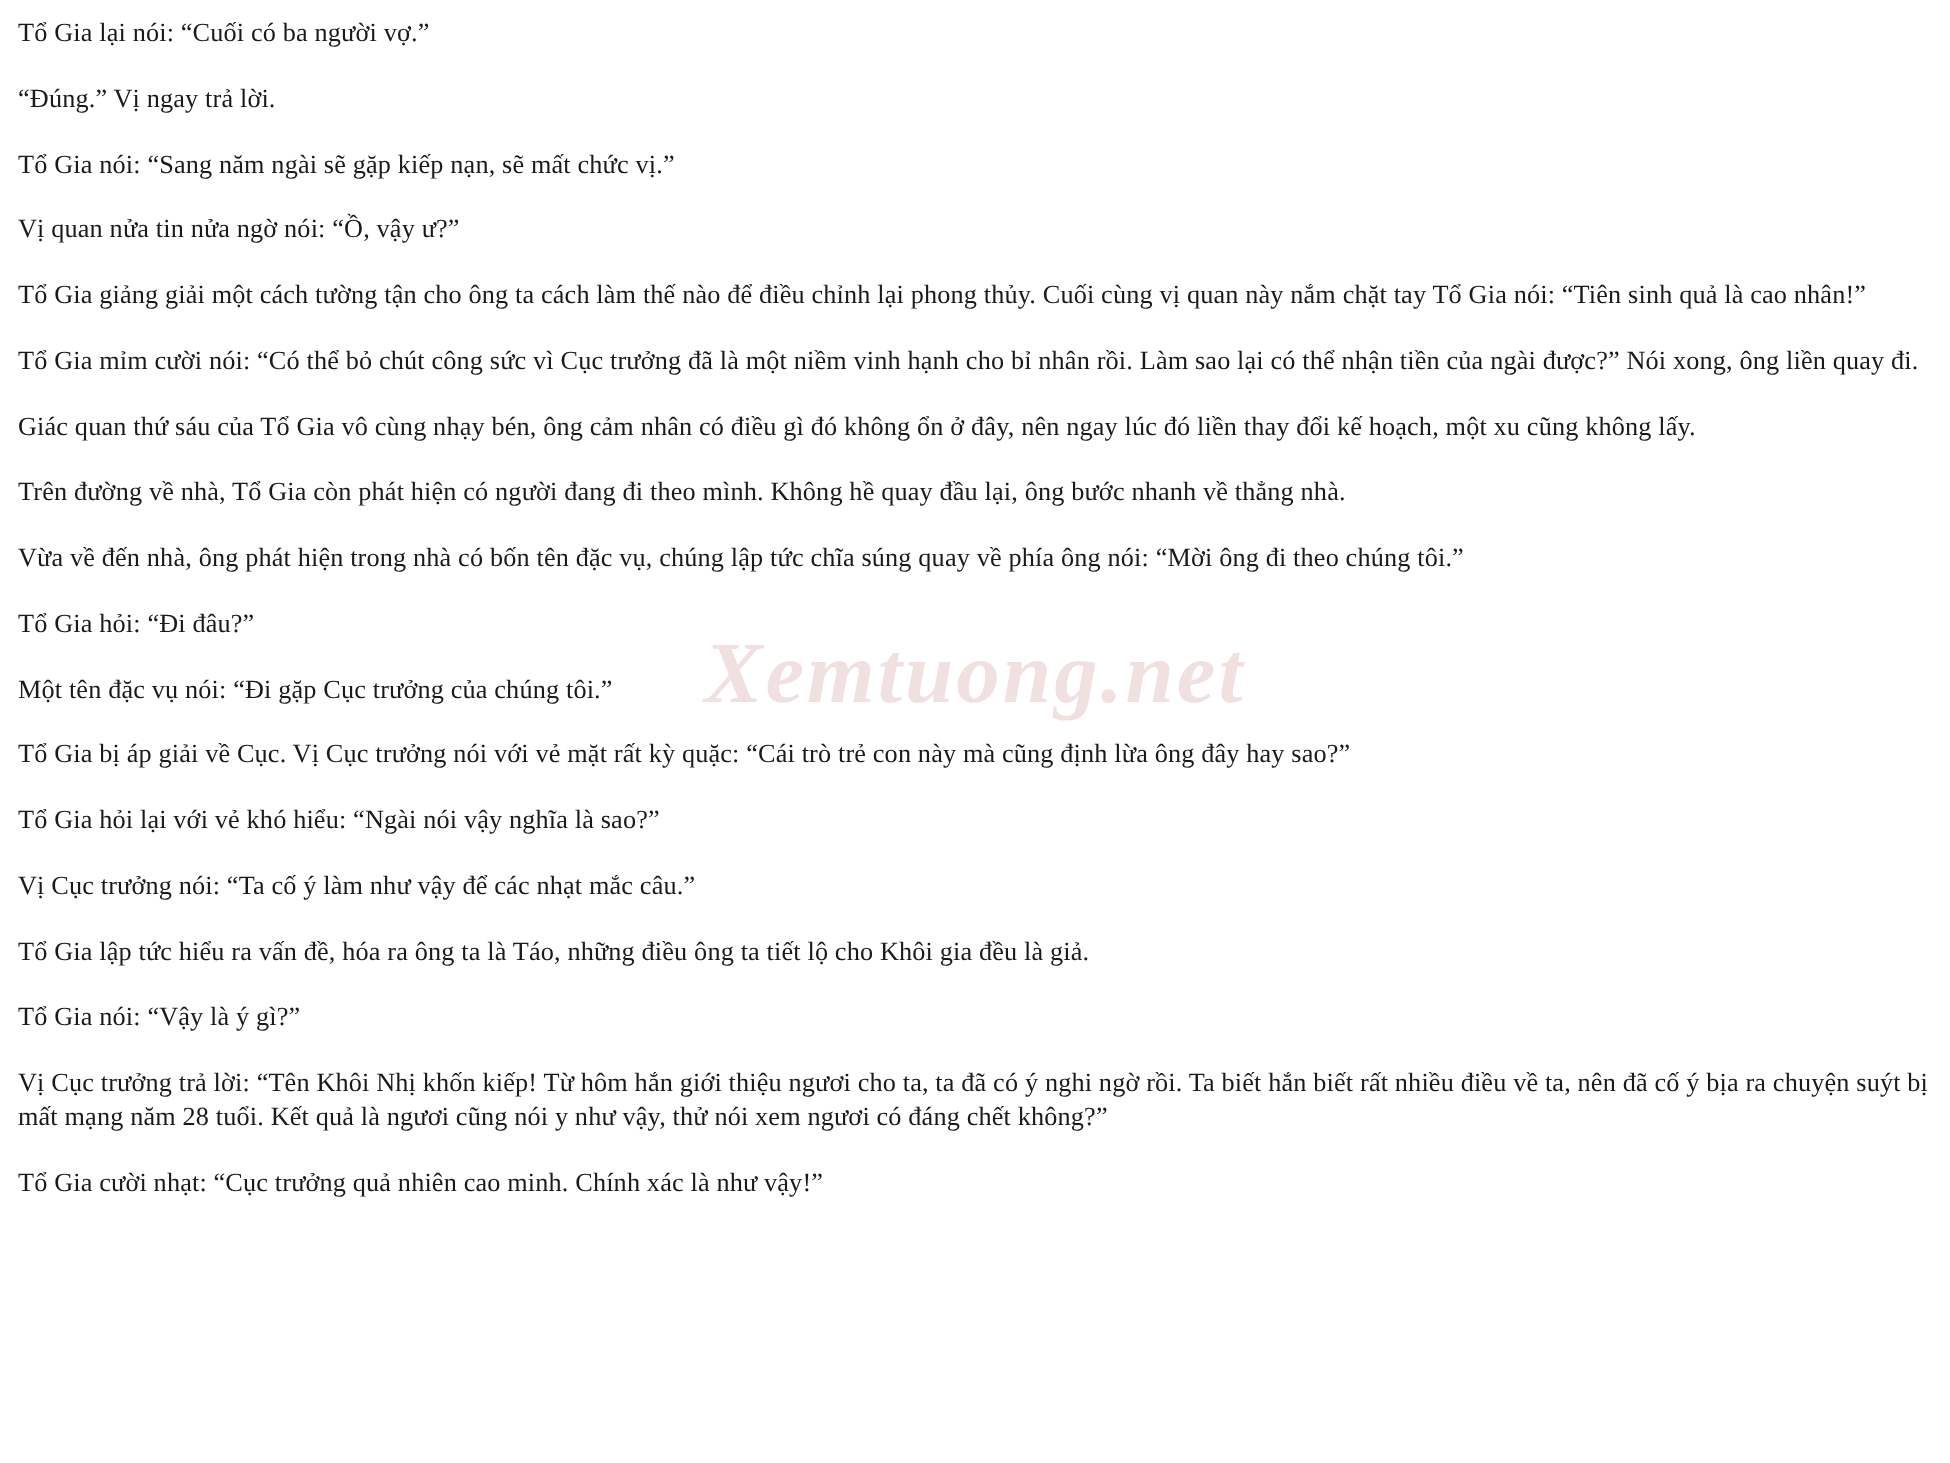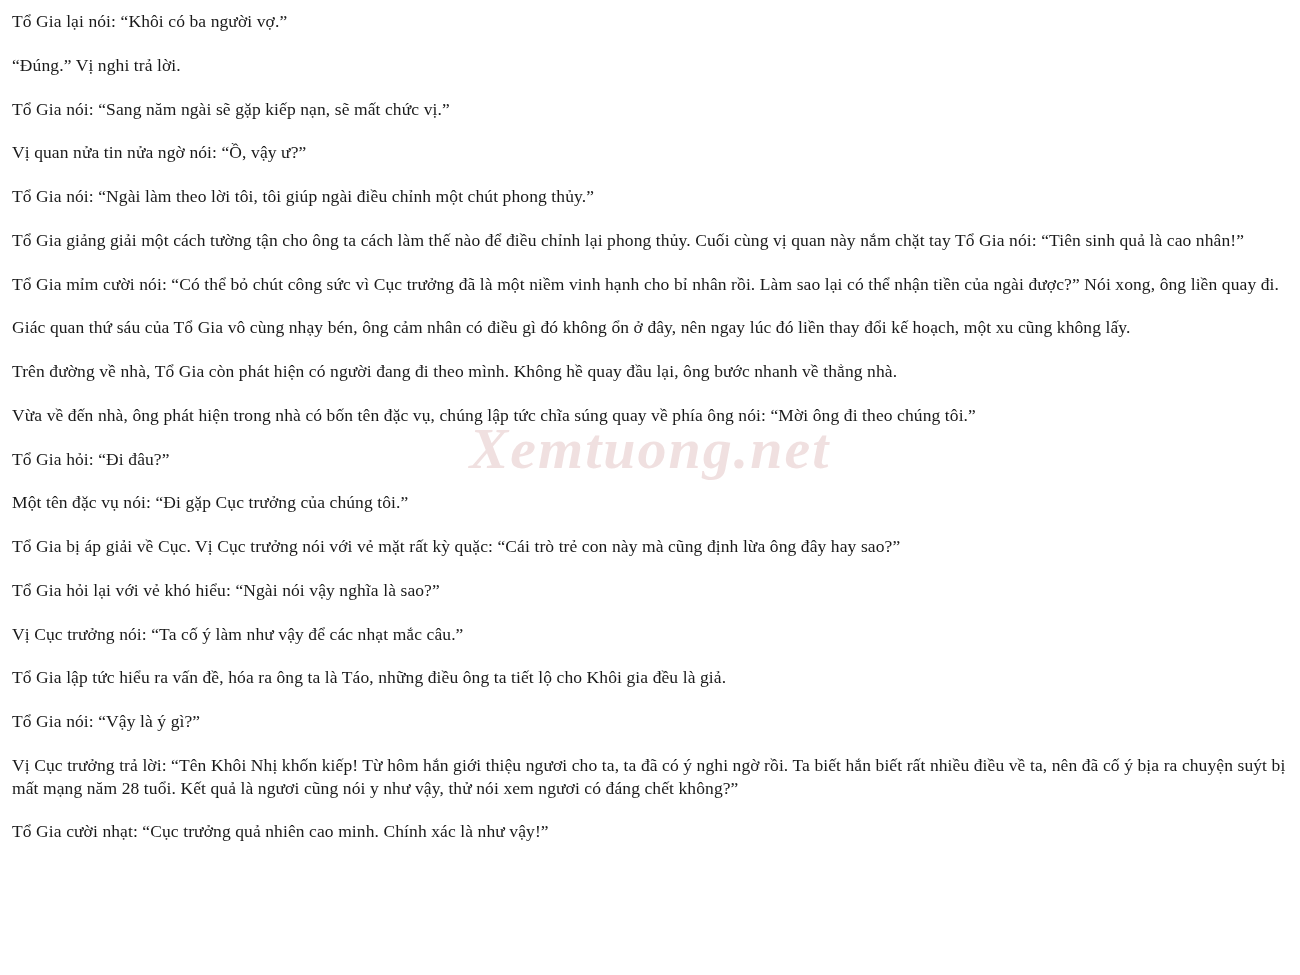--- a/index.html
+++ b/index.html
@@ -50,25 +50,24 @@
     position: relative;
     z-index: 1;
   }
 </style>
 </head>
 <body>
 
 <div id="page">
   <div class="watermark">Xemtuong.net</div>
   <div class="content">
-    <p class="para">Tổ Gia lại nói: “Khôi có ba người vợ.”</p>
-    <p class="para">“Đúng.” Vị nghi trả lời.</p>
+    <p class="para">Tổ Gia lại nói: “Cuối có ba người vợ.”</p>
+    <p class="para">“Đúng.” Vị ngay trả lời.</p>
     <p class="para">Tổ Gia nói: “Sang năm ngài sẽ gặp kiếp nạn, sẽ mất chức vị.”</p>
     <p class="para">Vị quan nửa tin nửa ngờ nói: “Ồ, vậy ư?”</p>
-    <p class="para">Tổ Gia nói: “Ngài làm theo lời tôi, tôi giúp ngài điều chỉnh một chút phong thủy.”</p>
     <p class="para">Tổ Gia giảng giải một cách tường tận cho ông ta cách làm thế nào để điều chỉnh lại phong thủy. Cuối cùng vị quan này nắm chặt tay Tổ Gia nói: “Tiên sinh quả là cao nhân!”</p>
     <p class="para">Tổ Gia mỉm cười nói: “Có thể bỏ chút công sức vì Cục trưởng đã là một niềm vinh hạnh cho bỉ nhân rồi. Làm sao lại có thể nhận tiền của ngài được?” Nói xong, ông liền quay đi.</p>
     <p class="para">Giác quan thứ sáu của Tổ Gia vô cùng nhạy bén, ông cảm nhân có điều gì đó không ổn ở đây, nên ngay lúc đó liền thay đổi kế hoạch, một xu cũng không lấy.</p>
     <p class="para">Trên đường về nhà, Tổ Gia còn phát hiện có người đang đi theo mình. Không hề quay đầu lại, ông bước nhanh về thẳng nhà.</p>
     <p class="para">Vừa về đến nhà, ông phát hiện trong nhà có bốn tên đặc vụ, chúng lập tức chĩa súng quay về phía ông nói: “Mời ông đi theo chúng tôi.”</p>
     <p class="para">Tổ Gia hỏi: “Đi đâu?”</p>
     <p class="para">Một tên đặc vụ nói: “Đi gặp Cục trưởng của chúng tôi.”</p>
     <p class="para">Tổ Gia bị áp giải về Cục. Vị Cục trưởng nói với vẻ mặt rất kỳ quặc: “Cái trò trẻ con này mà cũng định lừa ông đây hay sao?”</p>
     <p class="para">Tổ Gia hỏi lại với vẻ khó hiểu: “Ngài nói vậy nghĩa là sao?”</p>
     <p class="para">Vị Cục trưởng nói: “Ta cố ý làm như vậy để các nhạt mắc câu.”</p>

